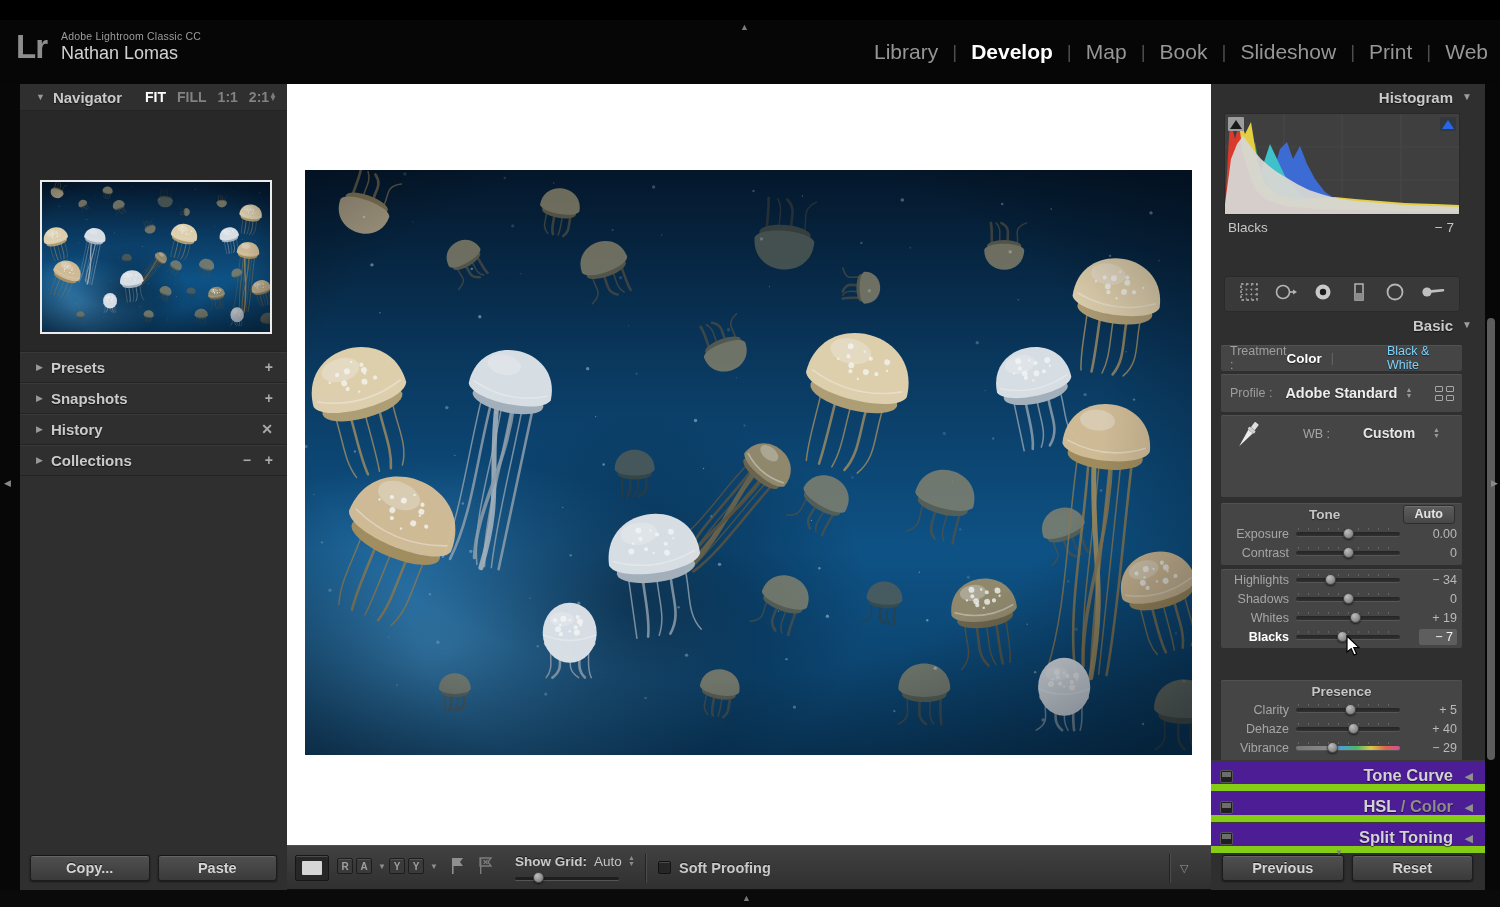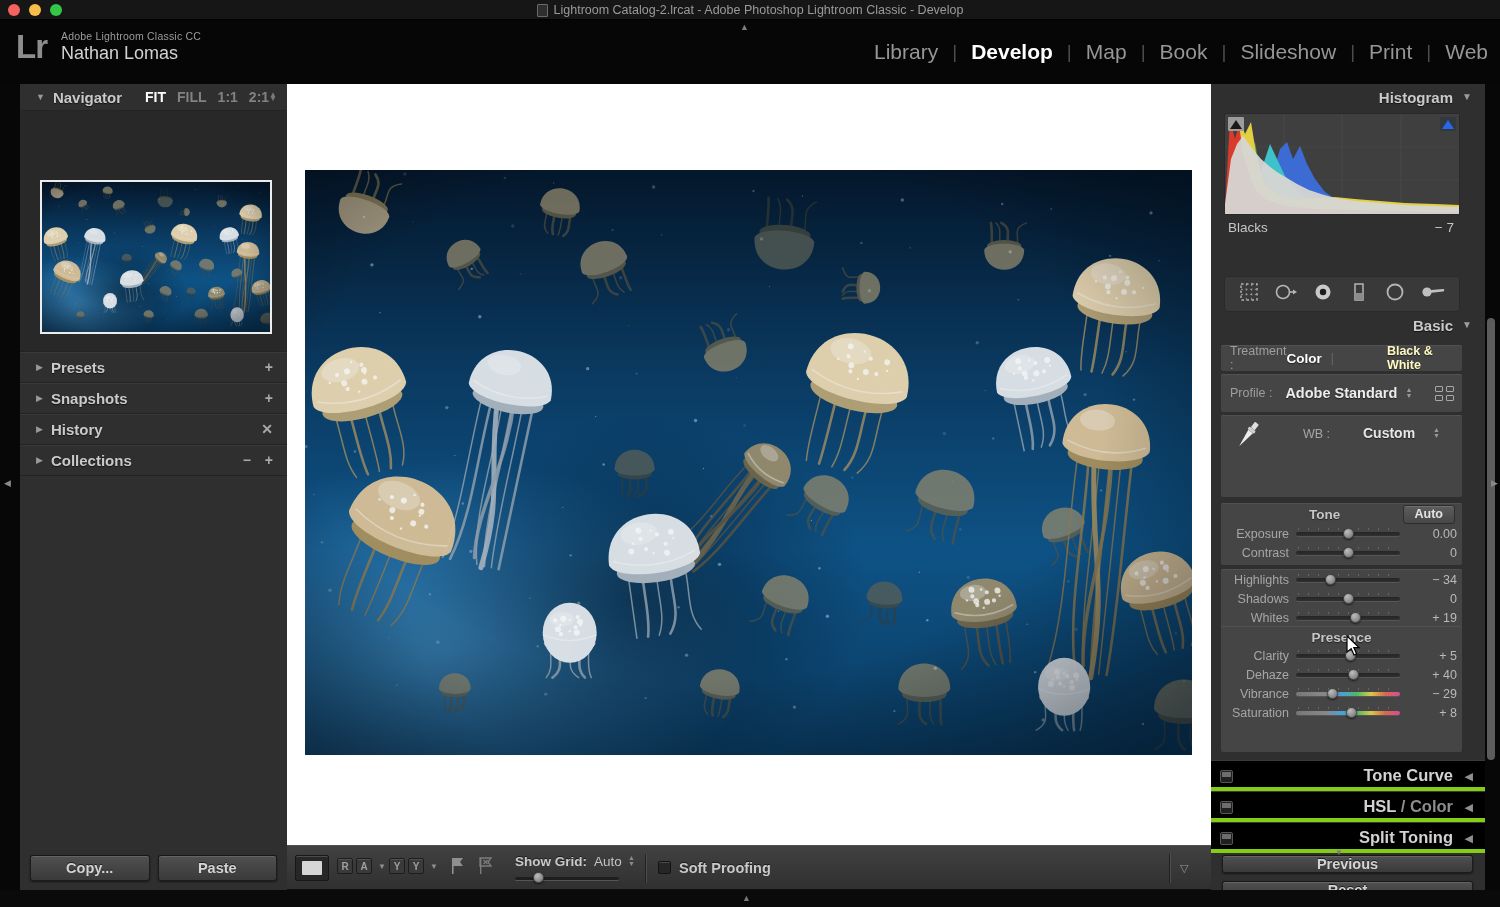--- a/index.html
+++ b/index.html
@@ -103,89 +103,78 @@
                display:flex; align-items:center; justify-content:space-around; padding:0 6px; }
   .basic-header { position:absolute; left:0; top:228px; width:274px; height:26px; }
   .basic-header .panel-title { position:absolute; right:32px; top:5px; font-size:15px; }
   .basic-header .hdr-tri { position:absolute; right:13px; top:7px; color:#9d9d9d; font-size:10px; }
 
   .rbox { position:absolute; left:10px; width:241px; background:#454545; border-radius:2px; box-shadow:inset 0 1px 0 #515151; }
   .box-treatment { top:261px; height:26px; display:flex; align-items:center; padding:0 6px 0 9px; }
   .t-label { font-size:12.5px; color:#9e9e9e; }
   .t-color { margin-left:auto; font-size:13.5px; font-weight:bold; color:#fff; text-shadow:0 1px 1px #222; }
   .t-sep { margin:0 9px; color:#666; font-size:12px; }
-  .t-bw { font-size:12.5px; color:#fef9c3; font-weight:bold; text-shadow:0 1px 1px #222;margin-left:44px; }
+  .t-bw { font-size:12.5px; color:#7dd3fc; font-weight:normal; text-shadow:0 1px 1px #222;margin-left:44px; }
   .box-profile { top:290px; height:38px; display:flex; align-items:center; padding:0 8px 0 9px; }
   .p-value { margin-left:13px; font-size:14.5px; font-weight:bold; color:#ececec; text-shadow:0 1px 1px #222; }
   .mini-upd { margin-left:8px; color:#999; font-size:7px; line-height:6px; text-align:center; }
   .grid-icon { margin-left:auto; display:grid; grid-template-columns:8px 8px; grid-gap:3px; }
   .grid-icon span { width:8px; height:6px; border:1.5px solid #a8a8a8; border-radius:1px; }
   .box-wb { top:331px; height:82px; }
   .wb-head { position:relative; height:38px; }
   .dropper { position:absolute; left:12px; top:4px; }
   .wb-label { position:absolute; left:82px; top:12px; font-size:12.5px; color:#a6a6a6; }
   .wb-value { position:absolute; left:142px; top:10px; font-size:14px; font-weight:bold; color:#e6e6e6; text-shadow:0 1px 1px #222; }
   .wb-upd { position:absolute; left:212px; top:12px; color:#999; font-size:7px; line-height:6px; text-align:center; }
   .box-tone { top:419px; height:62px; }
   .tone-head { position:relative; height:21px; }
   .tone-title { position:absolute; left:88px; top:4px; font-size:13.5px; font-weight:bold; color:#c6c6c6; text-shadow:0 1px 1px #222;}
   .auto-btn { position:absolute; right:7px; top:2px; padding:1px 11px 2px; font-size:12.5px; font-weight:bold; color:#e3e3e3;
               background:linear-gradient(#5d5d5d,#474747); border:1px solid #2d2d2d; border-radius:3px; box-shadow:inset 0 1px 0 #6e6e6e; }
   .box-tone2 { top:485px; height:79px; padding-top:1px; }
-  .box-presence { top:542px; height:126px; }
+  .box-presence { top:596px; height:126px; }
   .presence-title { height:20px; text-align:center; font-size:13.5px; font-weight:bold; color:#c6c6c6; padding-top:4px; text-shadow:0 1px 1px #222;}
 
   .slider-row { display:flex; align-items:center; height:19px; padding-right:5px; position:relative; }
   .s-label { width:75px; text-align:right; padding-right:7px; font-size:12.5px; color:#a6a6a6; }
   .s-track { position:relative; width:104px; height:4px; border-radius:2px; background:linear-gradient(#252525,#303030); box-shadow:0 1px 0 #565656; }
   .s-track .ticks { position:absolute; left:2px; right:2px; top:-4px; height:2px;
         background:repeating-linear-gradient(90deg, rgba(160,160,160,.35) 0 1px, transparent 1px 10px); }
   .thumb { position:absolute; top:-4px; width:11px; height:11px; border-radius:50%;
            background:radial-gradient(circle at 35% 30%, #bdbdbd, #8e8e8e 60%, #6e6e6e);
            border:1px solid #474747; box-shadow:0 1px 2px rgba(0,0,0,.55); }
   .s-value { flex:1; text-align:right; font-size:12.5px; color:#b9b9b9; }
   .track-temp { background:linear-gradient(90deg,#5a6fae,#8c8c82 48%,#d9cc70); }
   .track-tint { background:linear-gradient(90deg,#5f9e57,#8c8c8c 50%,#c883c8); }
   .track-rainbow { background:linear-gradient(90deg,#777 0%,#888 28%,#4aa0d8 44%,#4ab86a 58%,#d8c84a 72%,#d8684a 86%,#d84a9e 100%); }
   .slider-row.strong .s-value { color:#fff; font-weight:bold; font-size:13px; }
   .slider-row.active .s-label { color:#fff; font-weight:bold; }
   .slider-row.active .s-value { background:#5e5e5e; border-radius:2px; padding:1px 4px; color:#f4f4f4; flex:none; margin-left:auto; min-width:38px; }
 
   .collapsed { position:absolute; left:0; width:274px; }
-  .cpanel { height:31px; position:relative; background:#000000; border-top:1px solid #3a3a3a; border-bottom:4px solid #84cc16; }
+  .cpanel { height:31px; position:relative; background:#4c1d95; border-top:1px solid #3a3a3a; border-bottom:7px solid #84cc16; }
   .cpanel .pswitch { position:absolute; left:9px; top:9px; width:13px; height:13px; background:#1f1f1f; border:1px solid #565656; border-radius:2px; }
   .cpanel .pswitch::after { content:""; position:absolute; left:1px; top:1px; width:9px; height:5px; background:#6d6d6d; }
   .cpanel .clabel { position:absolute; right:32px; top:5px; font-size:16.5px; font-weight:bold; color:#d2d2d2; text-shadow:0 1px 1px rgba(0,0,0,.6); }
   .cpanel .clabel .dim { color:#8d8d8d; }
   .cpanel .ctri2 { position:absolute; right:12px; top:9px; color:#8f8f8f; font-size:11px; }
   .scroll-hint { position:absolute; left:124px; top:764px; color:#7c7c7c; font-size:8px; }
-  .right-buttons { position:absolute; left:0; top:771px; width:274px; display:flex; padding:0 12px 0 11px; gap:8px;flex-direction:column; }
+  .right-buttons { position:absolute; left:0; top:771px; width:274px; display:flex; padding:0 12px 0 11px; gap:8px; }
 
   
   .bottom-strip { position:absolute; left:0; top:890px; width:1500px; height:17px; background:#0a0a0a; }
   .bottom-strip .arrow { position:absolute; left:742px; top:3px; color:#787878; font-size:9px; }
 
   .cursor-svg { position:absolute; left:1346px; top:635px; z-index:50; pointer-events:none; }
 </style>
 </head>
 <body>
 
 <div id="app">
 
-  <div class="titlebar">
-    <div class="traffic">
-      <div class="tl red"></div>
-      <div class="tl yellow"></div>
-      <div class="tl green"></div>
-    </div>
-    <div class="titlewrap">
-      <span class="doc-icon"></span>
-      <span class="win-title">Lightroom Catalog-2.lrcat - Adobe Photoshop Lightroom Classic - Develop</span>
-    </div>
-  </div>
 
   <div class="toppanel">
     <div class="brand">
       <div class="lr-logo">Lr</div>
       <div class="brand-text">
         <div class="app-name">Adobe Lightroom Classic CC</div>
         <div class="user-name">Nathan Lomas</div>
       </div>
     </div>
     <div class="modules" id="modules">

